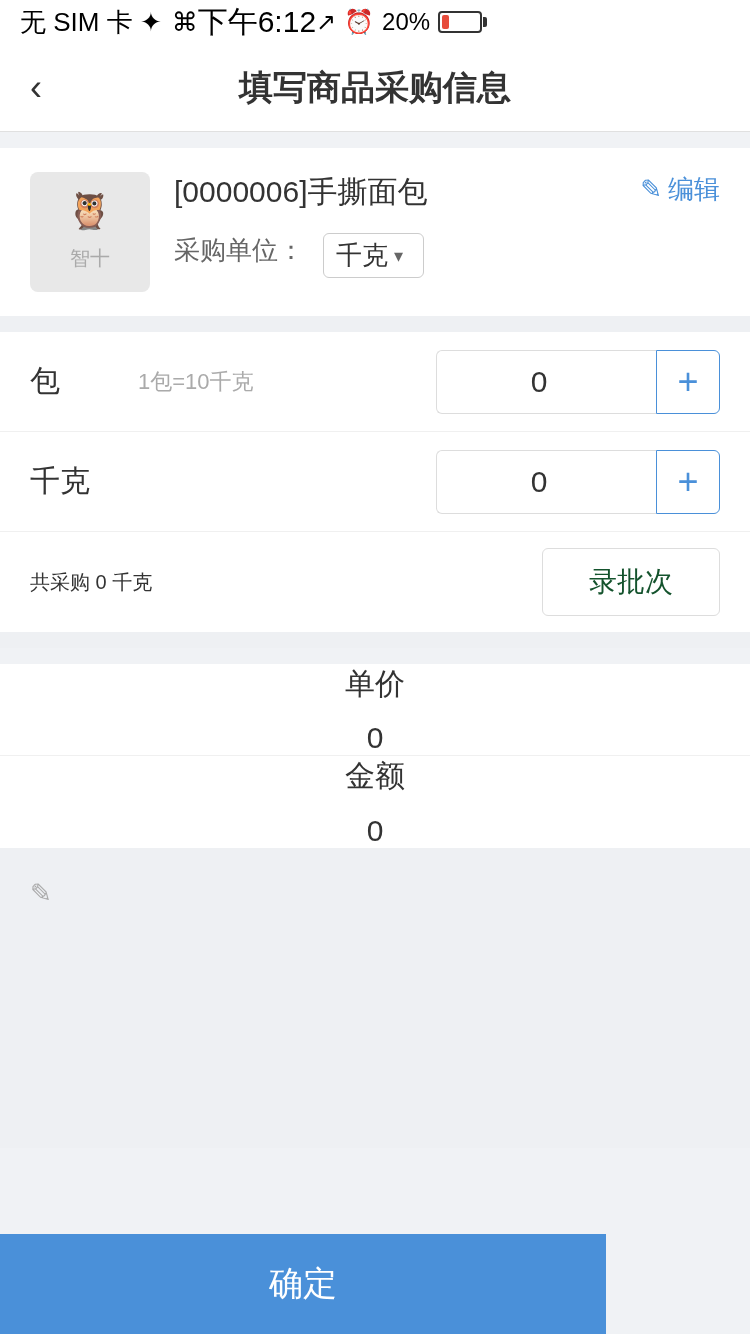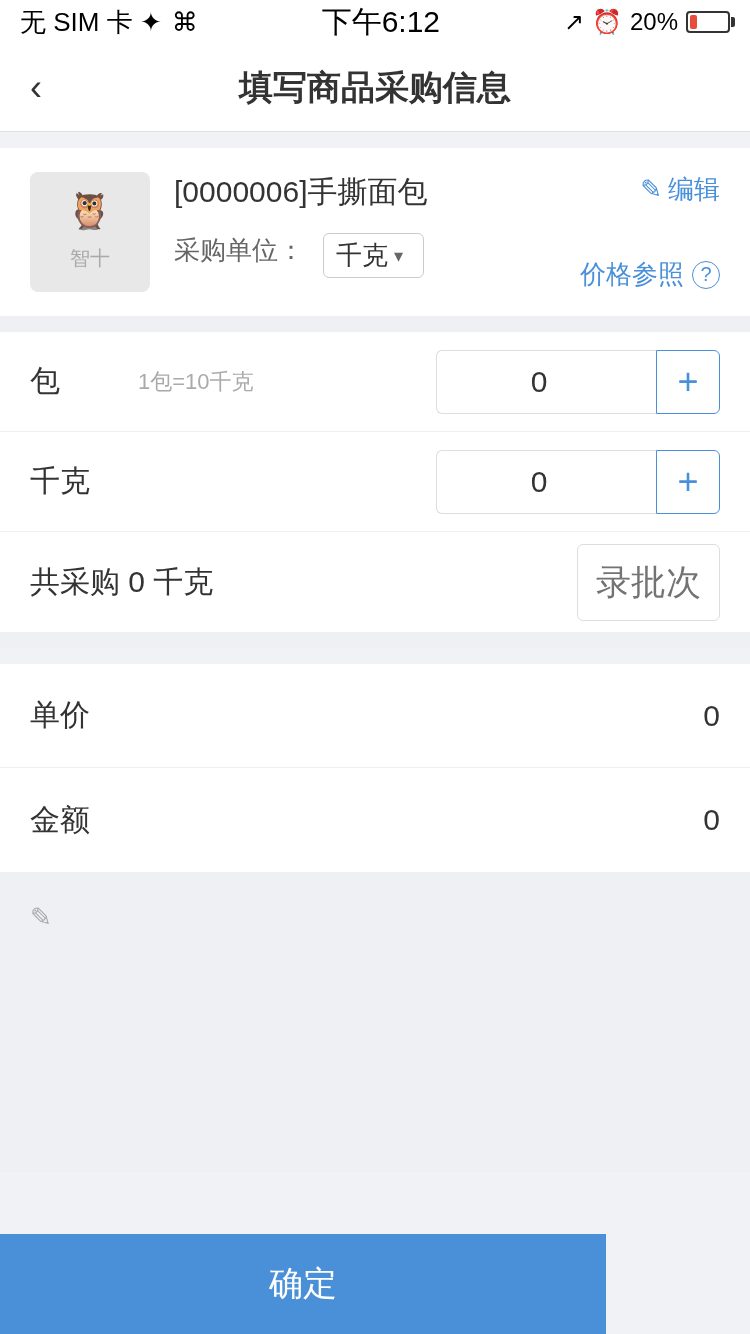--- a/index.html
+++ b/index.html
@@ -12,21 +12,21 @@
       font-size: 28px;
       color: #333;
     }
 
     
     .status-bar {
       height: 44px;
       background: #fff;
       display: flex;
       align-items: center;
-      justify-content: space-between;
+      justify-content: flex-start;
       padding: 0 20px;
       font-size: 26px;
       color: #000;
     }
     .status-left { display: flex; align-items: center; gap: 10px; }
     .status-center { font-size: 30px; font-weight: 500; }
     .status-right { display: flex; align-items: center; gap: 8px; font-size: 24px; }
     .battery-icon {
       width: 44px; height: 22px;
       border: 2px solid #333;
@@ -235,45 +235,46 @@
     
     .summary-row {
       background: #fff;
       display: flex;
       align-items: center;
       justify-content: space-between;
       padding: 0 30px;
       height: 100px;
     }
     .summary-text {
-      font-size: 30px;
+      font-size: 20px;
       color: #333;
     }
     .record-btn {
       border: 1px solid #ddd;
       border-radius: 6px;
-      padding: 14px 18px;
-      font-size: 35px;
-      color: #737373;
+      padding: 14px 46px;
+      font-size: 28px;
+      color: #14532d;
       background: #fff;
       cursor: pointer;
     }
 
     
     .info-section {
       background: #fff;
       margin-top: 16px;
     }
     .info-row {
       display: flex;
       align-items: center;
       justify-content: space-between;
-      padding: 0 30px;
-      height: 104px;
+      padding: 0 44px;
+      height: 92px;
       border-bottom: 1px solid #f0f0f0;
+      flex-direction: column;
     }
     .info-row:last-child {
       border-bottom: none;
     }
     .info-label {
       font-size: 30px;
       color: #333;
     }
     .info-value {
       font-size: 30px;
@@ -359,24 +360,20 @@
       <span class="unit-select">
         <span>千克</span>
         <span class="unit-select-arrow">▾</span>
       </span>
     </div>
   </div>
   <span class="edit-btn">
     <span>✎</span>
     <span>编辑</span>
   </span>
-  <span class="price-ref">
-    <span>价格参照</span>
-    <span class="price-ref-help">?</span>
-  </span>
 </div>
 
 <div class="section-divider"></div>
 
 <div class="input-section">
 
   <div class="input-row">
     <span class="input-row-label">包</span>
     <span class="input-row-sublabel">1包=10千克</span>
     <div class="input-row-right">

